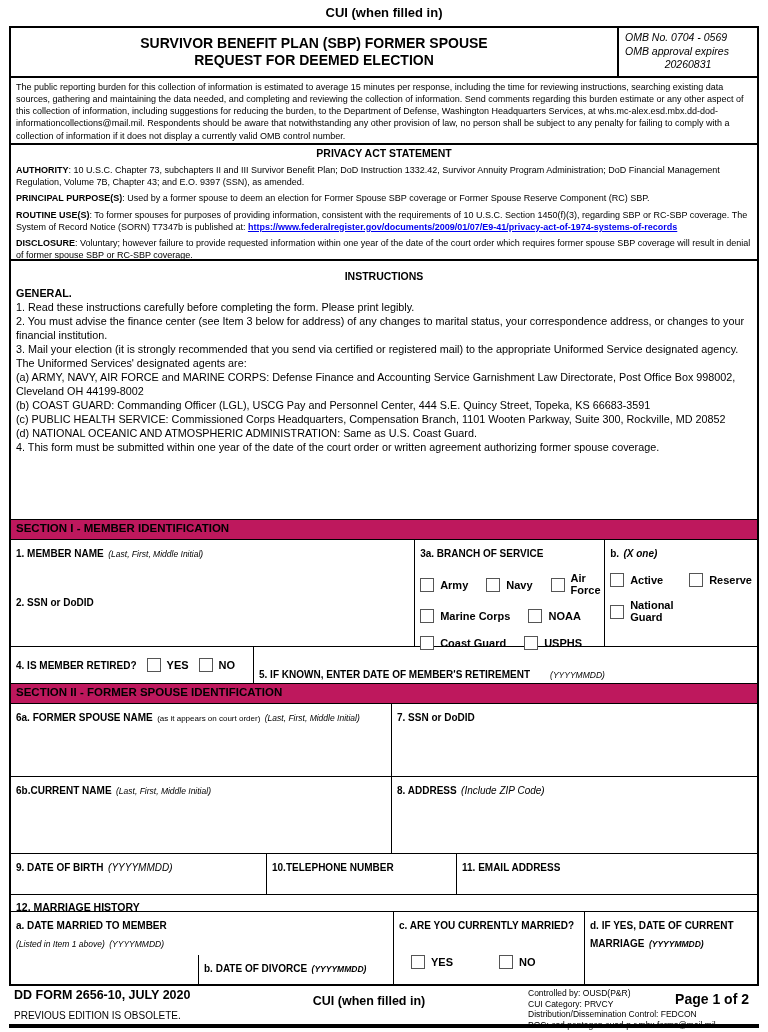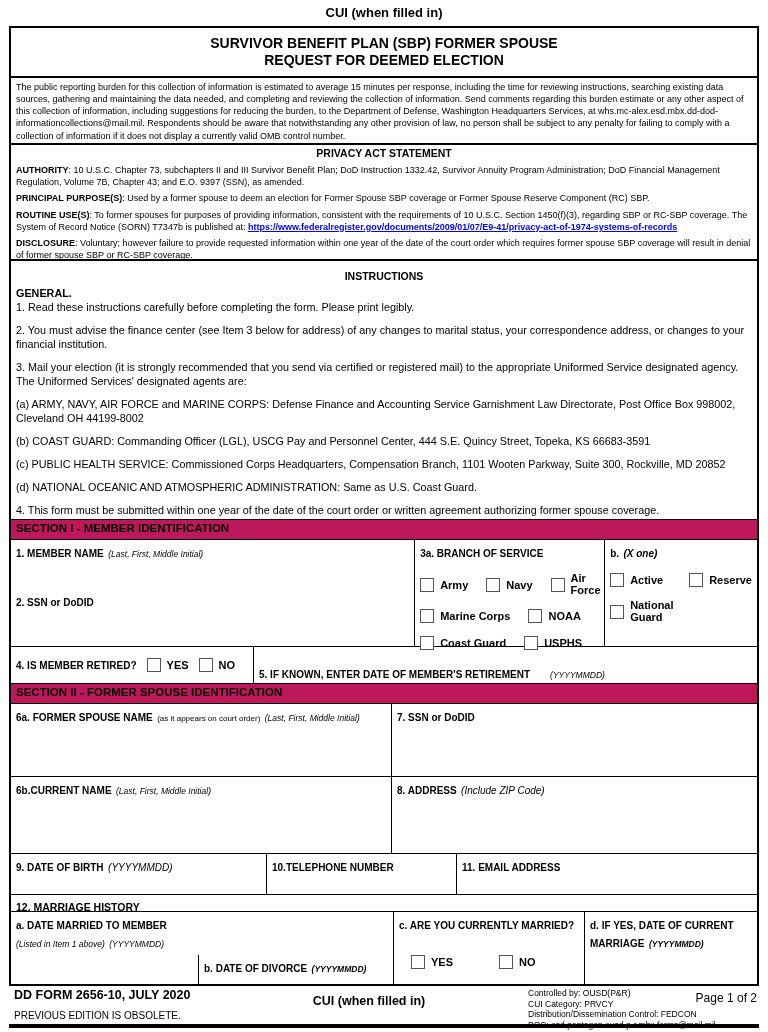--- a/index.html
+++ b/index.html
@@ -25,21 +25,21 @@
     padding: 3px 5px; height: 67px; }
   .privacy { border-top: 2px solid #000; font-size: 9px; line-height: 1.35;
     padding: 0 5px; height: 116px; }
   .center-head { text-align: center; font-weight: bold; font-size: 10.5px; padding-top: 1px; }
   .pa-par { margin-top: 4px; }
   .pa-par b { font-weight: bold; }
   .link { color: #0000ee; font-weight: bold; text-decoration: underline; }
 
   .instructions { border-top: 2px solid #000; font-size: 10.8px; line-height: 1.3;
     padding: 8px 5px; height: 260px; }
-  .ins-par { margin-top: 9px; }
+  .ins-par { }
   .ins-general { font-weight: bold; margin-top: 2px; }
 
   .sec-bar { border-top: 1.5px solid #000; background: #be185d; height: 20px;
     font-weight: bold; font-size: 11.5px; padding: 2px 5px; }
 
   .lbl { font-weight: bold; font-size: 10px; }
   .hint { font-weight: normal; font-style: italic; font-size: 8.5px; }
   .hint-sm { font-weight: normal; font-size: 8px; }
 
   .row { display: flex; border-top: 1.5px solid #000; }
@@ -78,37 +78,42 @@
   .c-mc { width: 191px; }
   .yn-line { display: flex; gap: 46px; margin-top: 22px; margin-left: 12px; }
 
   .footer { position: absolute; left: 9px; top: 988px; width: 750px; height: 34px; }
   .f-left { position: absolute; left: 5px; top: 0; }
   .f-form-num { font-weight: bold; font-size: 12.5px; }
   .f-prev { font-size: 10px; margin-top: 8px; }
   .f-cui { position: absolute; left: 250px; top: 6px; width: 220px; text-align: center;
     font-weight: bold; font-size: 12.5px; }
   .f-ctrl { position: absolute; left: 519px; top: 0; font-size: 8.5px; line-height: 1.25; }
-  .f-page { position: absolute; right: 2px; top: 3px; font-weight: normal; font-size: 12px; }
+  .f-page { position: absolute; right: 10px; top: 3px; font-weight: bold; font-size: 14px; }
   .bottom-rule { position: absolute; left: 9px; top: 1024px; width: 750px; height: 4px;
     background: #000; }
 </style>
 </head>
 <body>
 
 <div class="page">
 
   <div class="cui-top">CUI (when filled in)</div>
 
   <div class="form-box">
 
     <div class="hdr-row">
       <div class="hdr-title">
         <div>SURVIVOR BENEFIT PLAN (SBP) FORMER SPOUSE</div>
         <div>REQUEST FOR DEEMED ELECTION</div>
+      </div>
+      <div class="hdr-omb">
+        <div>OMB No. 0704 - 0569</div>
+        <div>OMB approval expires</div>
+        <div style="text-align:center">20260831</div>
       </div>
     </div>
 
     <div class="burden">The public reporting burden for this collection of information is estimated to average 15 minutes per response, including the time for reviewing instructions, searching existing data sources, gathering and maintaining the data needed, and completing and reviewing the collection of information. Send comments regarding this burden estimate or any other aspect of this collection of information, including suggestions for reducing the burden, to the Department of Defense, Washington Headquarters Services, at whs.mc-alex.esd.mbx.dd-dod-informationcollections@mail.mil. Respondents should be aware that notwithstanding any other provision of law, no person shall be subject to any penalty for failing to comply with a collection of information if it does not display a currently valid OMB control number.</div>
 
     <div class="privacy">
       <div class="center-head">PRIVACY ACT STATEMENT</div>
       <div class="pa-par"><b>AUTHORITY</b><span>: 10 U.S.C. Chapter 73, subchapters II and III Survivor Benefit Plan; DoD Instruction 1332.42, Survivor Annuity Program Administration; DoD Financial Management Regulation, Volume 7B, Chapter 43; and E.O. 9397 (SSN), as amended.</span></div>
       <div class="pa-par"><b>PRINCIPAL PURPOSE(S)</b><span>: Used by a former spouse to deem an election for Former Spouse SBP coverage or Former Spouse Reserve Component (RC) SBP.</span></div>
       <div class="pa-par"><b>ROUTINE USE(S)</b><span>: To former spouses for purposes of providing information, consistent with the requirements of 10 U.S.C. Section 1450(f)(3), regarding SBP or RC-SBP coverage. The System of Record Notice (SORN) T7347b is published at: </span><span class="link">https://www.federalregister.gov/documents/2009/01/07/E9-41/privacy-act-of-1974-systems-of-records</span></div>

